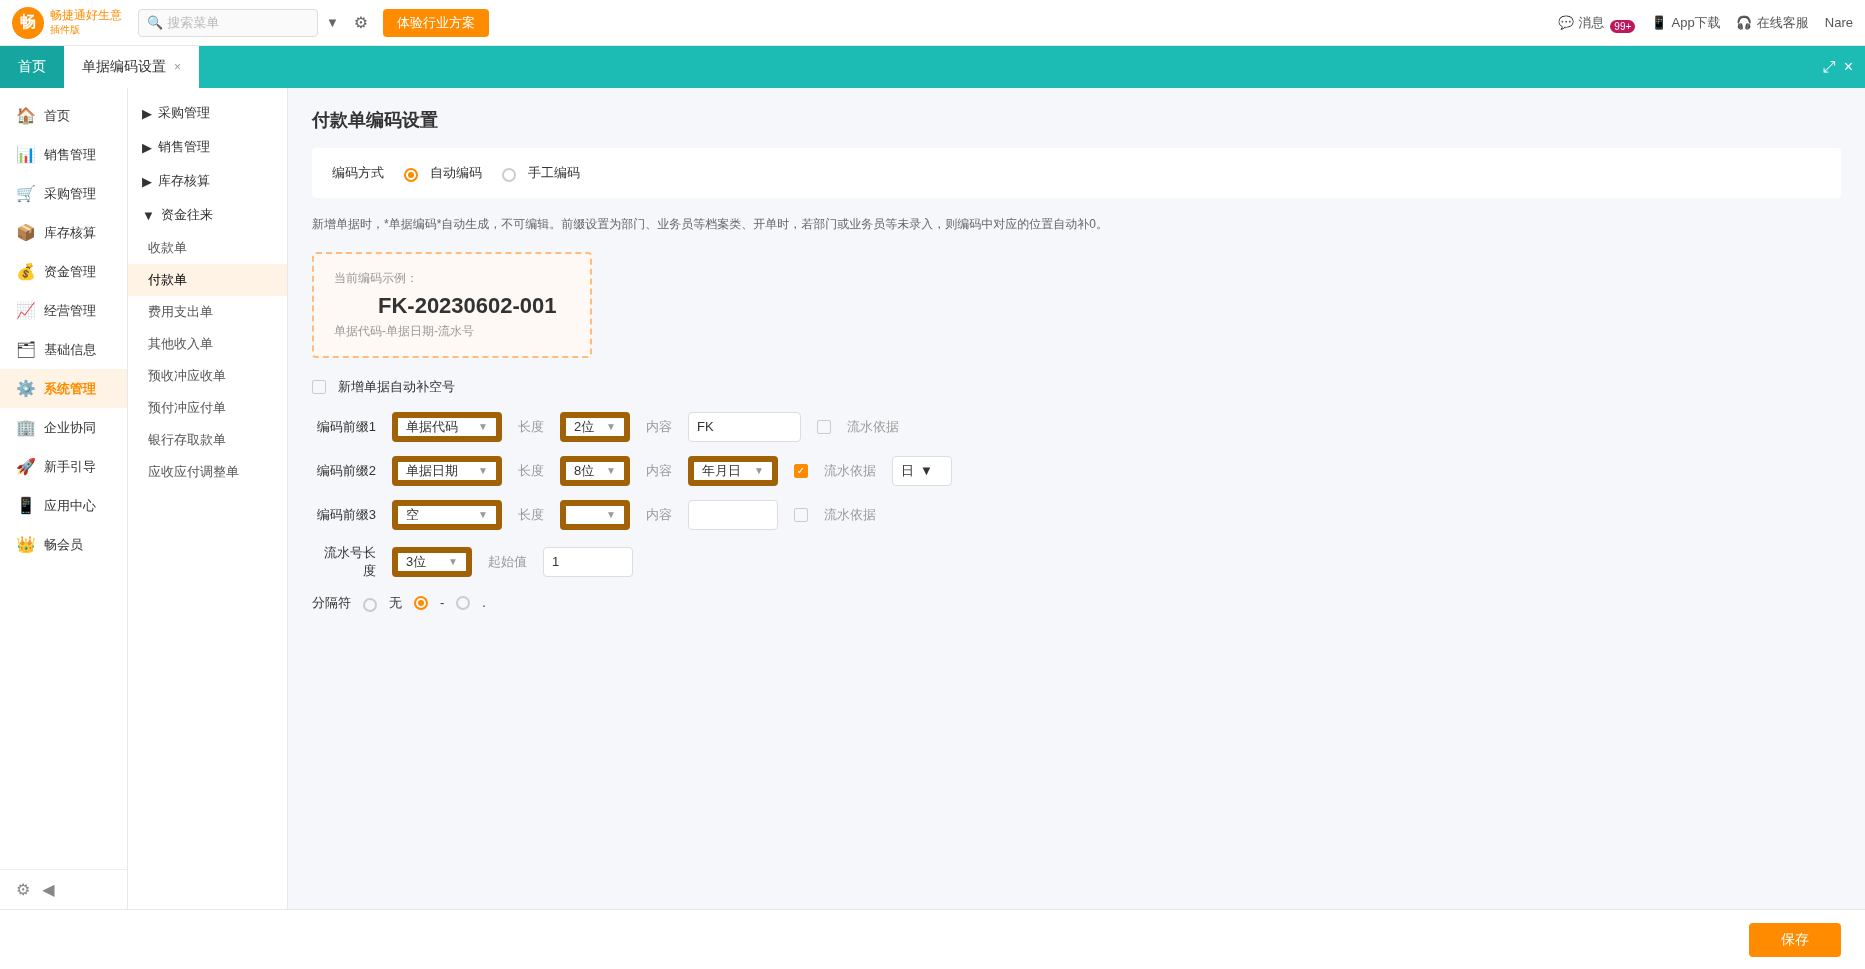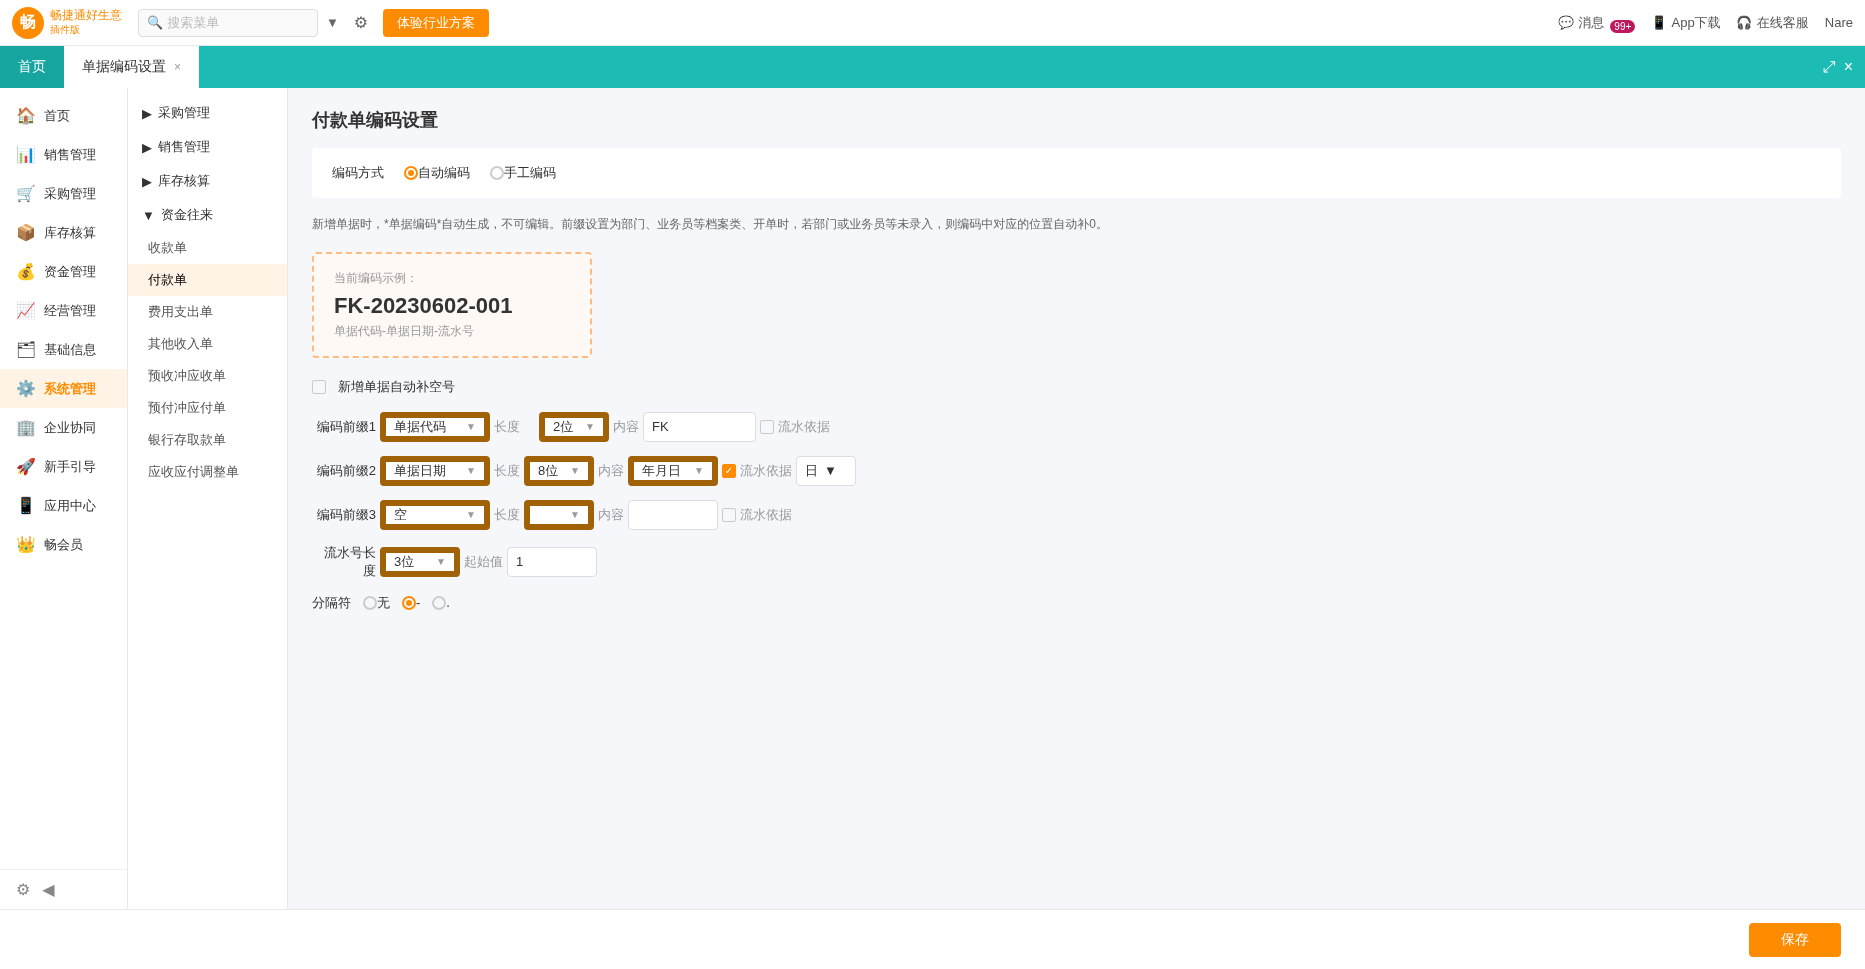--- a/index.html
+++ b/index.html
@@ -118,51 +118,51 @@
     }
     .page-title {
       font-size: 18px; font-weight: bold; color: #333; margin-bottom: 16px;
     }
 
     
     .section-card {
       background: #fff; border-radius: 4px; padding: 16px 20px; margin-bottom: 16px;
     }
     .radio-group { display: flex; align-items: center; gap: 20px; }
-    .radio-item { display: flex; align-items: center; gap: 0; font-size: 13px; color: #333; cursor: pointer; }
+    .radio-item { display: flex; align-items: flex-end; gap: 12px; font-size: 13px; color: #333; cursor: pointer; }
     .radio-circle {
       width: 14px; height: 14px; border-radius: 50%; border: 2px solid #ccc;
       display: flex; align-items: center; justify-content: center;
     }
     .radio-circle.checked { border-color: #ff8c00; }
     .radio-dot { width: 6px; height: 6px; border-radius: 50%; background: #ff8c00; }
 
     .hint-text {
       font-size: 12px; color: #666; margin-bottom: 16px; line-height: 1.8;
     }
 
     
     .code-preview {
       border: 2px dashed #ffbb80; background: #fff9f5; border-radius: 4px;
       padding: 16px 20px; display: inline-block; margin-bottom: 20px; min-width: 280px;
     }
     .code-preview-label { font-size: 12px; color: #999; margin-bottom: 6px; }
-    .code-preview-value { font-size: 22px; font-weight: bold; color: #333; }
+    .code-preview-value { font-size: 22px; font-weight: bold; color: #333; margin-left: 44px; }
     .code-preview-sub { font-size: 12px; color: #999; margin-top: 4px; }
 
     
     .checkbox-row { display: flex; align-items: center; gap: 12px; margin-bottom: 16px; font-size: 13px; color: #333; }
     .checkbox-box {
       width: 14px; height: 14px; border: 1px solid #ccc; border-radius: 2px;
       display: flex; align-items: center; justify-content: center; cursor: pointer;
     }
 
     
     .form-row {
-      display: flex; align-items: center; gap: 4px; margin-bottom: 14px; flex-wrap: wrap;
+      display: flex; align-items: center; gap: 16px; margin-bottom: 14px; flex-wrap: wrap;
     }
     .form-label { font-size: 13px; color: #333; width: 64px; text-align: right; flex-shrink: 0; }
     .form-select {
       height: 30px; border: 6px solid #a16207; border-radius: 4px; padding: 0 8px;
       font-size: 13px; color: #333; background: #fff; display: flex; align-items: center;
       gap: 6px; cursor: pointer; min-width: 90px;
     }
     .form-select .arrow { color: #999; font-size: 10px; margin-left: auto; }
     .form-input {
       height: 30px; border: 1px solid #ddd; border-radius: 4px; padding: 0 8px;
@@ -372,21 +372,21 @@
       </div>
 
       
       <div class="form-row">
         <span class="form-label">编码前缀1</span>
         <div class="form-select" style="min-width:110px;">
           <span>单据代码</span>
           <span class="arrow">▼</span>
         </div>
         <span class="form-static-label">长度</span>
-        <div class="form-select" style="min-width:70px;margin-left:15px;">
+        <div class="form-select" style="min-width:70px;">
           <span>2位</span>
           <span class="arrow">▼</span>
         </div>
         <span class="form-static-label">内容</span>
         <input class="form-input" value="FK" style="width: 113px;">
         <div class="checkbox-box"></div>
         <span class="form-static-label">流水依据</span>
       </div>
 
       

